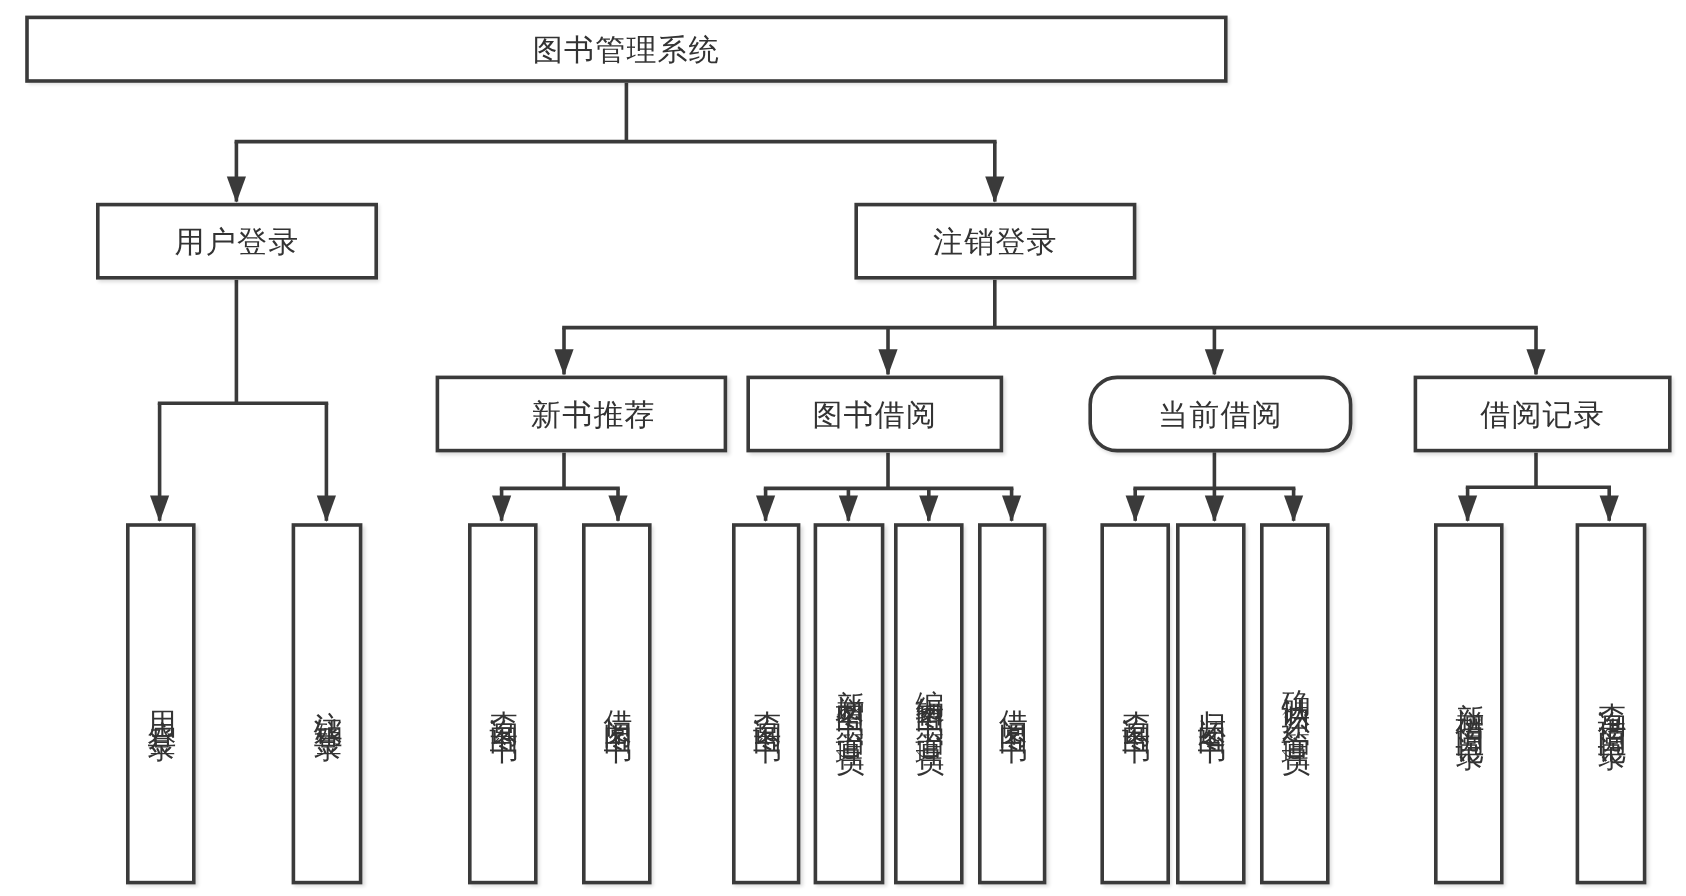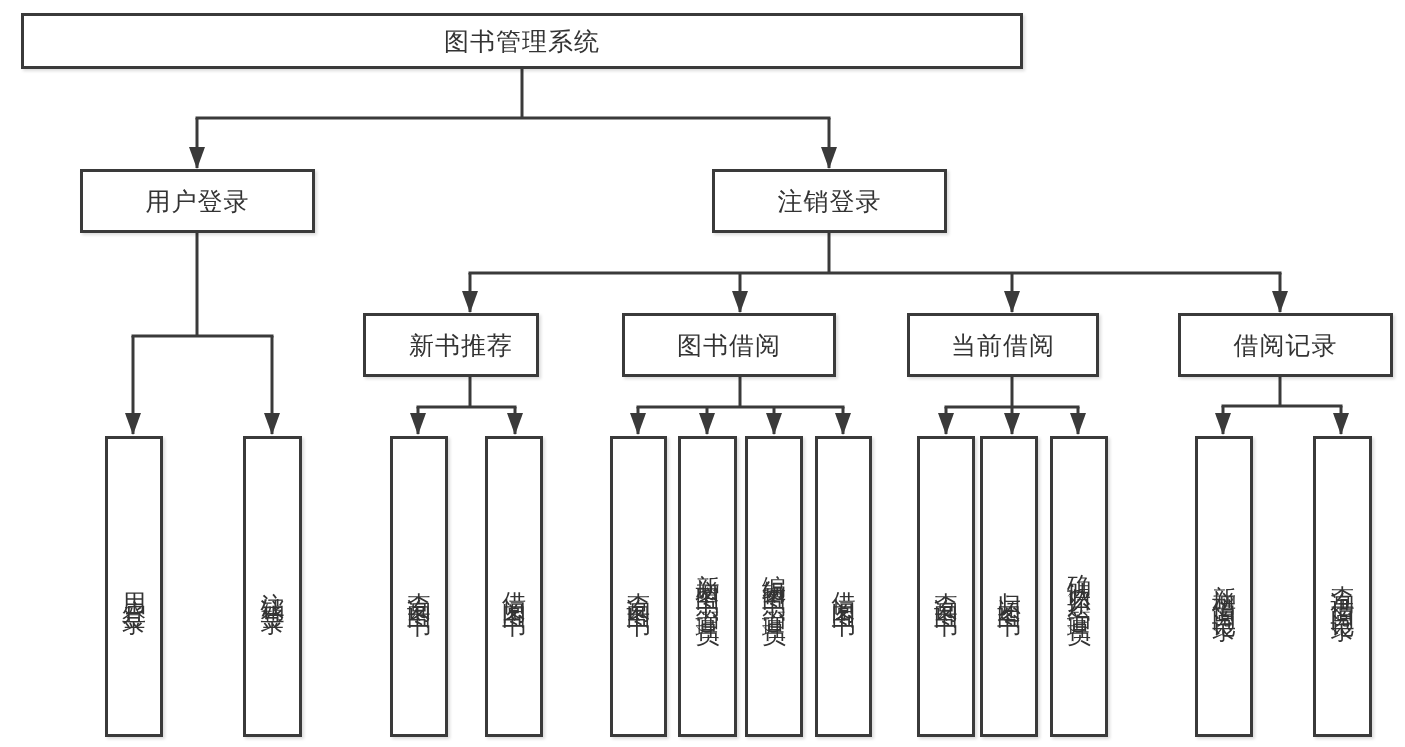--- a/index.html
+++ b/index.html
@@ -37,23 +37,23 @@
     color: var(--text);
     z-index: 1;
     box-shadow: 2px 2px 3px rgba(0,0,0,0.14);
   }
   .hbox { font-size: 25px; letter-spacing: 1px; white-space: nowrap; }
   .root-box  { left: 21px;  top: 13px;  width: 1002px; height: 56px; }
   .lvl2 { top: 169px; height: 64px; width: 235px; }
   .n-user-login { left: 80px; }
   .n-book-mgmt  { left: 712px; }
   .lvl3 { top: 313px; height: 64px; }
-  .n-new-book  { left: 363px;  width: 176px; padding-left: 20px; }
+  .n-new-book  { left: 363px;  width: 243px; padding-left: 20px; }
   .n-borrow    { left: 622px;  width: 214px; }
-  .n-current   { left: 907px;  width: 192px; }
+  .n-current   { left: 907px;  width: 220px; border-radius: 24px; }
   .n-records   { left: 1178px; width: 215px; }
   .leaf { top: 436px; height: 301px; }
   .vtext {
     writing-mode: vertical-rl;
     text-orientation: mixed;
     font-size: 24px;
     line-height: 1;
     letter-spacing: 7px;
     color: var(--text);
   }

